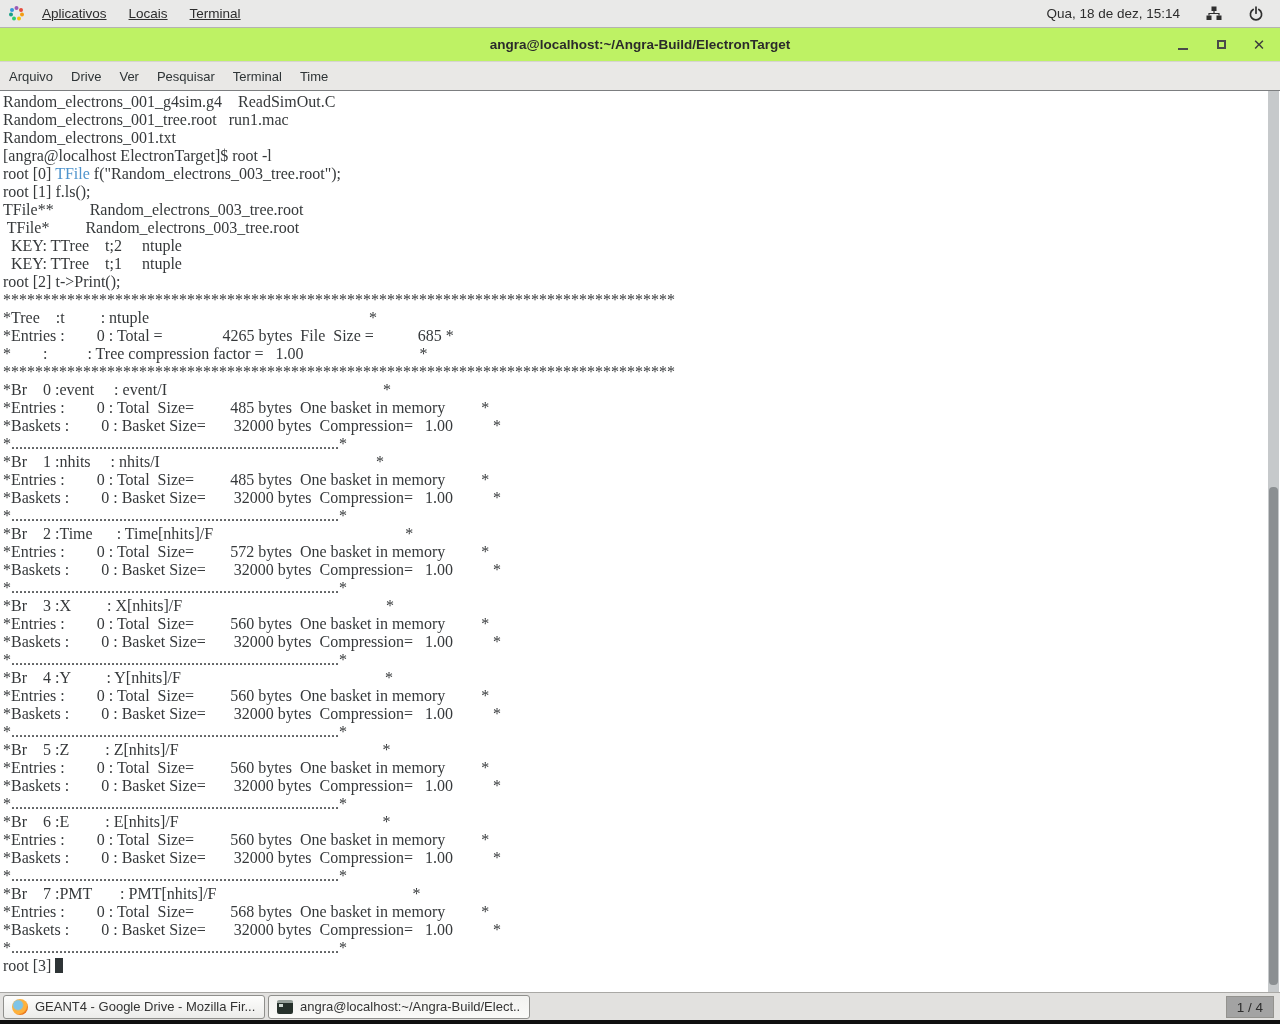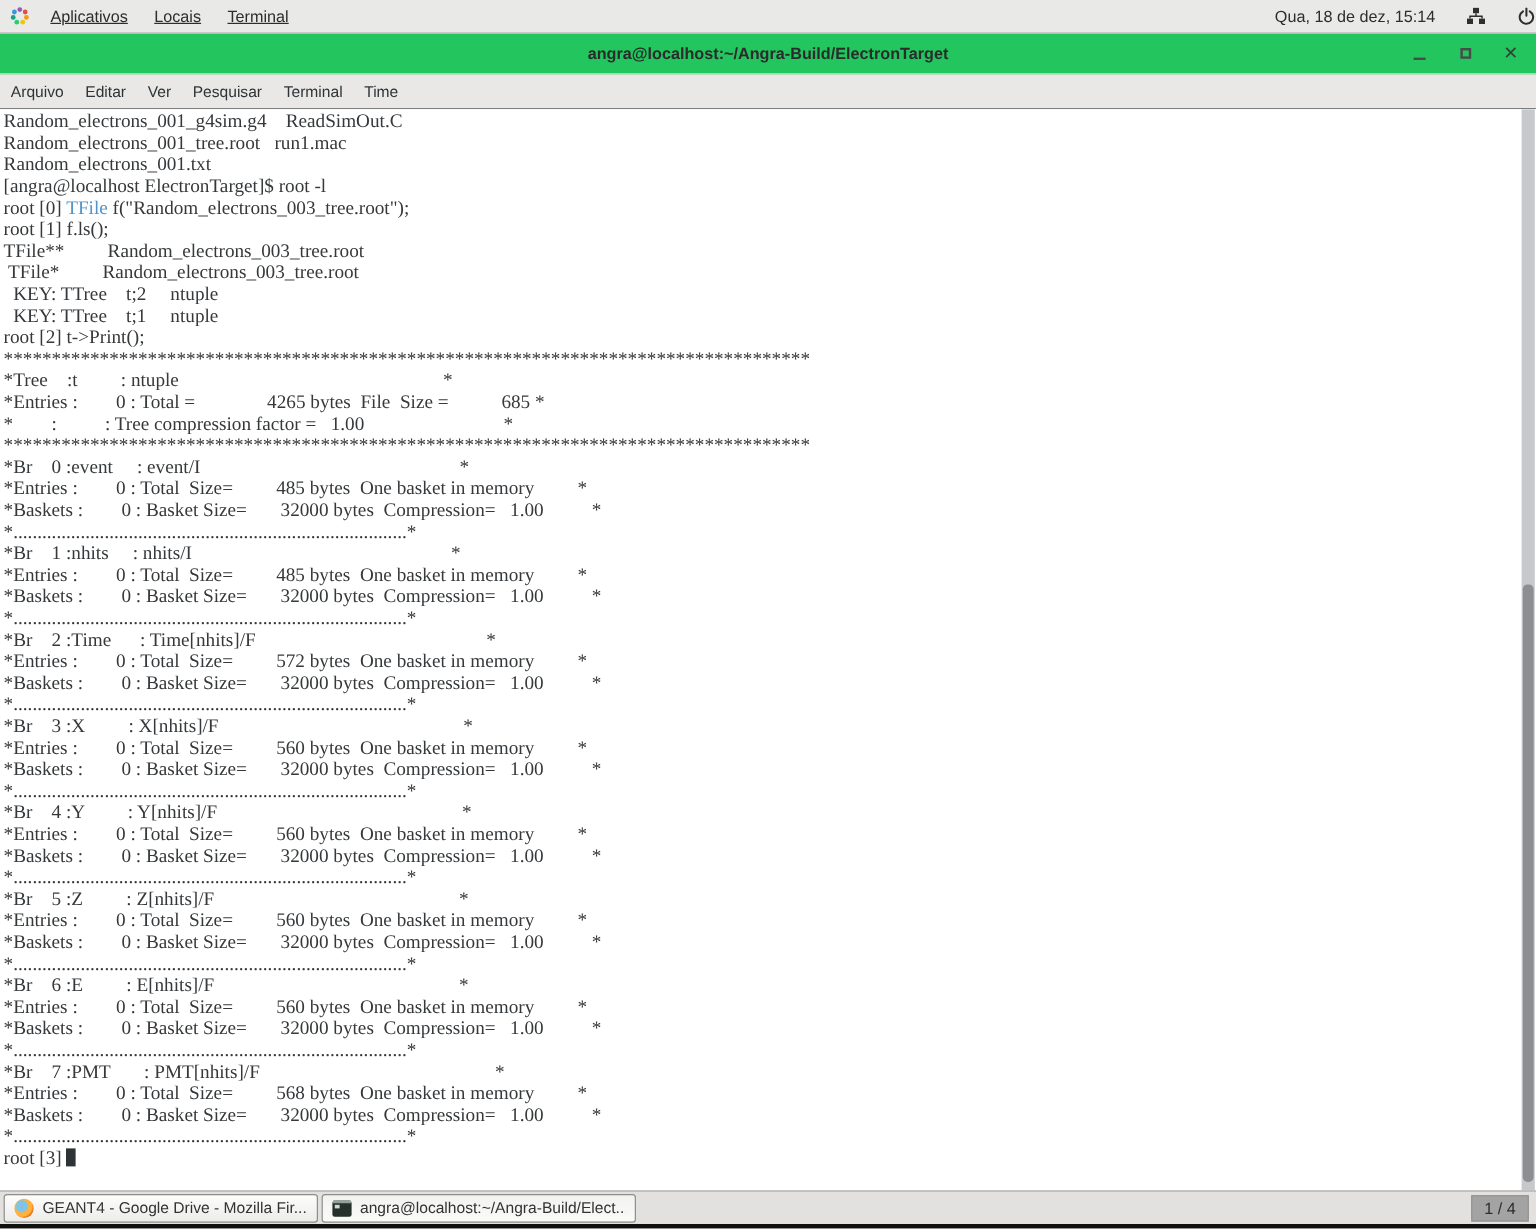--- a/index.html
+++ b/index.html
@@ -11,28 +11,28 @@
   
   .top-panel {
     position:absolute; top:0; left:0; right:0; height:28px;
     background:#e9e9e8; border-bottom:1px solid #b4b3b0;
     display:flex; align-items:center; justify-content:space-between;
     font-size:13.5px; color:#2d2d2d;
   }
   .panel-left { display:flex; align-items:center; height:100%;text-decoration:underline; }
   .panel-logo { margin:0 6px 0 8px; display:flex; align-items:center; }
   .panel-menu-item { padding:0 11px; height:100%; display:flex; align-items:center; cursor:default; }
-  .panel-right { display:flex; align-items:center; height:100%; gap:26px; }
+  .panel-right { display:flex; align-items:center; height:100%; padding-right:16px; gap:26px; }
   .panel-clock { white-space:nowrap; }
   .panel-icon { display:flex; align-items:center; }
 
   
   .window { position:absolute; top:28px; left:0; right:0; bottom:32px; background:#ffffff; display:flex; flex-direction:column; }
   .titlebar {
-    position:relative; height:34px; background:#22c55e; border-bottom:1px solid #d6d4d1;
+    position:relative; height:34px; background:#bef264; border-bottom:1px solid #d6d4d1;
     display:flex; align-items:center; justify-content:center;
   }
   .window-title { font-weight:bold; font-size:13.5px; color:#2b2b2b; }
   .win-controls { position:absolute; right:10px; top:0; height:100%; display:flex; align-items:center; gap:16px; }
   .win-btn { width:22px; height:22px; display:flex; align-items:center; justify-content:center; cursor:default; }
   .glyph-min { width:10px; height:2px; background:#4a4a4a; margin-top:8px; }
   .glyph-max { width:9px; height:9px; border:2px solid #4a4a4a; }
   .glyph-close { font-size:15px; color:#3c3c3c; line-height:1; }
 
   .menubar {
@@ -62,21 +62,21 @@
     display:flex; align-items:center;
   }
   .task-btn {
     display:flex; align-items:center; gap:7px;
     width:262px; height:24px; margin-left:3px; padding:0 8px;
     background:linear-gradient(#fdfdfc,#ececea);
     border:1px solid #8f8f8c; border-radius:3px;
     font-size:13px; color:#333333; cursor:default; overflow:hidden;
   }
   .task-btn.active { background:linear-gradient(#f2f2f0,#fafaf8); }
-  .task-label { white-space:nowrap; overflow:hidden; flex:1; text-align:center; }
+  .task-label { white-space:nowrap; overflow:hidden; flex:1; text-align:left; }
   .firefox-icon {
     width:16px; height:16px; border-radius:50%; flex:none;
     background:radial-gradient(circle at 38% 38%, #7ec4e8 0 30%, #ffb13b 42% 60%, #e3610c 75% 100%);
   }
   .terminal-task-icon {
     width:16px; height:14px; flex:none; background:#26312b;
     border-top:3px solid #96a09a; border-radius:2px; position:relative;
   }
   .terminal-task-icon::after { content:""; position:absolute; left:2px; top:1px; width:4px; height:3px; background:#cfd8d2; }
   .workspace-switcher {
@@ -139,21 +139,21 @@
             <span class="glyph-max"></span>
           </span>
         <span class="win-btn">
             <span class="glyph-close">✕</span>
           </span>
       </div>
     </div>
 
     <div class="menubar">
       <span class="menu-item">Arquivo</span>
-      <span class="menu-item">Editar</span>
+      <span class="menu-item">Drive</span>
       <span class="menu-item">Ver</span>
       <span class="menu-item">Pesquisar</span>
       <span class="menu-item">Terminal</span>
       <span class="menu-item">Time</span>
     </div>
 
     <div class="terminal">
       <div class="terminal-output"><div class="term-line">Random_electrons_001_g4sim.g4    ReadSimOut.C</div><div class="term-line">Random_electrons_001_tree.root   run1.mac</div><div class="term-line">Random_electrons_001.txt</div><div class="term-line">[angra@localhost ElectronTarget]$ root -l</div><div class="term-line"><span>root [0] </span><span class="accent">TFile</span><span> f("Random_electrons_003_tree.root");</span></div><div class="term-line">root [1] f.ls();</div><div class="term-line">TFile**         Random_electrons_003_tree.root</div><div class="term-line"> TFile*         Random_electrons_003_tree.root</div><div class="term-line">  KEY: TTree    t;2     ntuple</div><div class="term-line">  KEY: TTree    t;1     ntuple</div><div class="term-line">root [2] t-&gt;Print();</div><div class="term-line">************************************************************************************</div><div class="term-line">*Tree    :t         : ntuple                                                       *</div><div class="term-line">*Entries :        0 : Total =               4265 bytes  File  Size =           685 *</div><div class="term-line">*        :          : Tree compression factor =   1.00                             *</div><div class="term-line">************************************************************************************</div><div class="term-line">*Br    0 :event     : event/I                                                      *</div><div class="term-line">*Entries :        0 : Total  Size=         485 bytes  One basket in memory         *</div><div class="term-line">*Baskets :        0 : Basket Size=       32000 bytes  Compression=   1.00          *</div><div class="term-line">*..................................................................................*</div><div class="term-line">*Br    1 :nhits     : nhits/I                                                      *</div><div class="term-line">*Entries :        0 : Total  Size=         485 bytes  One basket in memory         *</div><div class="term-line">*Baskets :        0 : Basket Size=       32000 bytes  Compression=   1.00          *</div><div class="term-line">*..................................................................................*</div><div class="term-line">*Br    2 :Time      : Time[nhits]/F                                                *</div><div class="term-line">*Entries :        0 : Total  Size=         572 bytes  One basket in memory         *</div><div class="term-line">*Baskets :        0 : Basket Size=       32000 bytes  Compression=   1.00          *</div><div class="term-line">*..................................................................................*</div><div class="term-line">*Br    3 :X         : X[nhits]/F                                                   *</div><div class="term-line">*Entries :        0 : Total  Size=         560 bytes  One basket in memory         *</div><div class="term-line">*Baskets :        0 : Basket Size=       32000 bytes  Compression=   1.00          *</div><div class="term-line">*..................................................................................*</div><div class="term-line">*Br    4 :Y         : Y[nhits]/F                                                   *</div><div class="term-line">*Entries :        0 : Total  Size=         560 bytes  One basket in memory         *</div><div class="term-line">*Baskets :        0 : Basket Size=       32000 bytes  Compression=   1.00          *</div><div class="term-line">*..................................................................................*</div><div class="term-line">*Br    5 :Z         : Z[nhits]/F                                                   *</div><div class="term-line">*Entries :        0 : Total  Size=         560 bytes  One basket in memory         *</div><div class="term-line">*Baskets :        0 : Basket Size=       32000 bytes  Compression=   1.00          *</div><div class="term-line">*..................................................................................*</div><div class="term-line">*Br    6 :E         : E[nhits]/F                                                   *</div><div class="term-line">*Entries :        0 : Total  Size=         560 bytes  One basket in memory         *</div><div class="term-line">*Baskets :        0 : Basket Size=       32000 bytes  Compression=   1.00          *</div><div class="term-line">*..................................................................................*</div><div class="term-line">*Br    7 :PMT       : PMT[nhits]/F                                                 *</div><div class="term-line">*Entries :        0 : Total  Size=         568 bytes  One basket in memory         *</div><div class="term-line">*Baskets :        0 : Basket Size=       32000 bytes  Compression=   1.00          *</div><div class="term-line">*..................................................................................*</div><div class="term-line">root [3] <span class="cursor"></span></div></div>
       <div class="scrollbar">
         <div class="scroll-thumb"></div>

